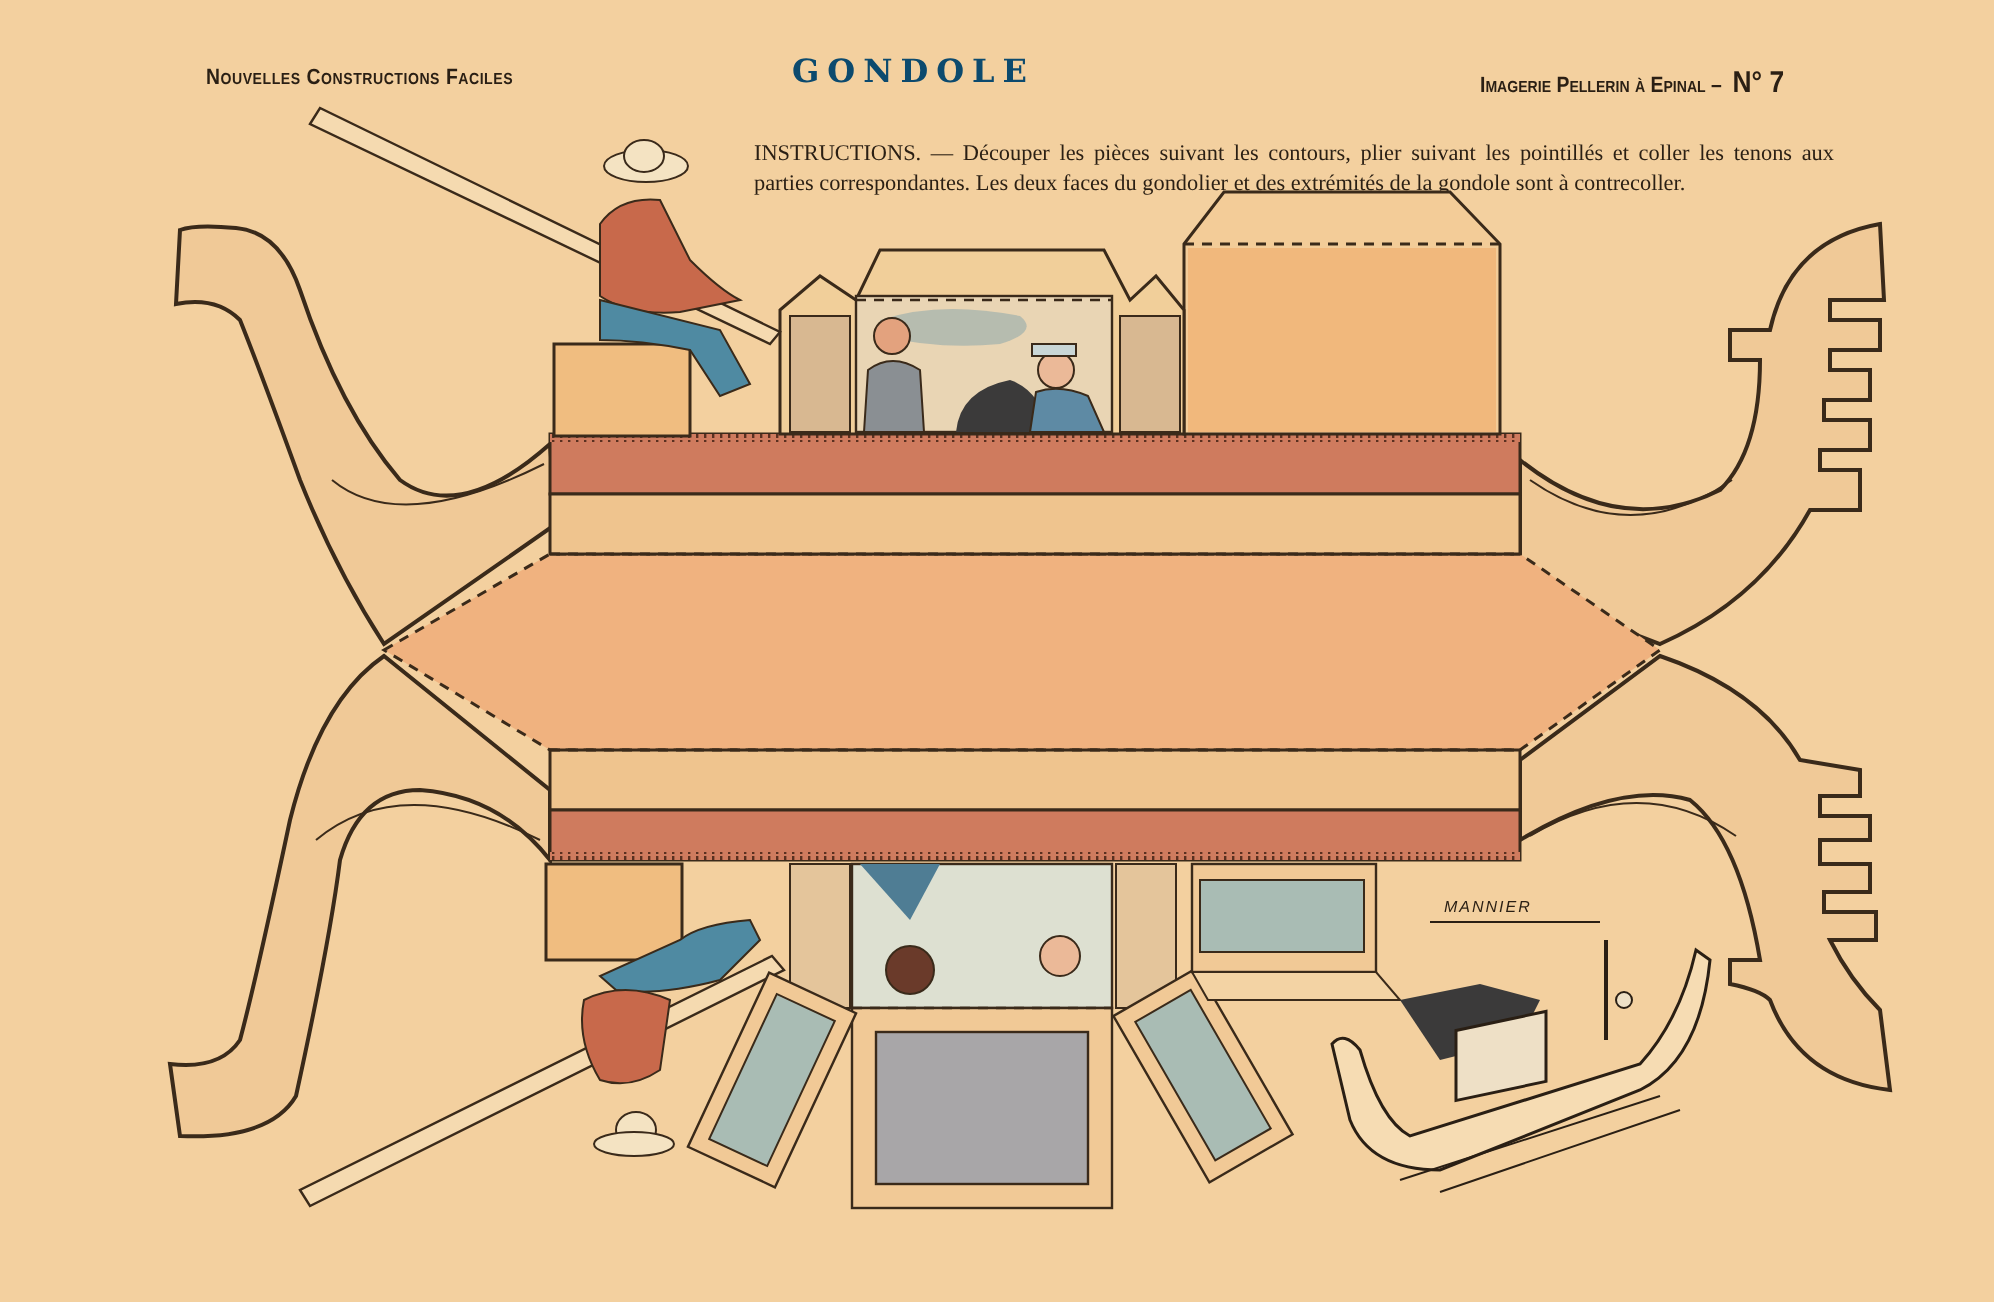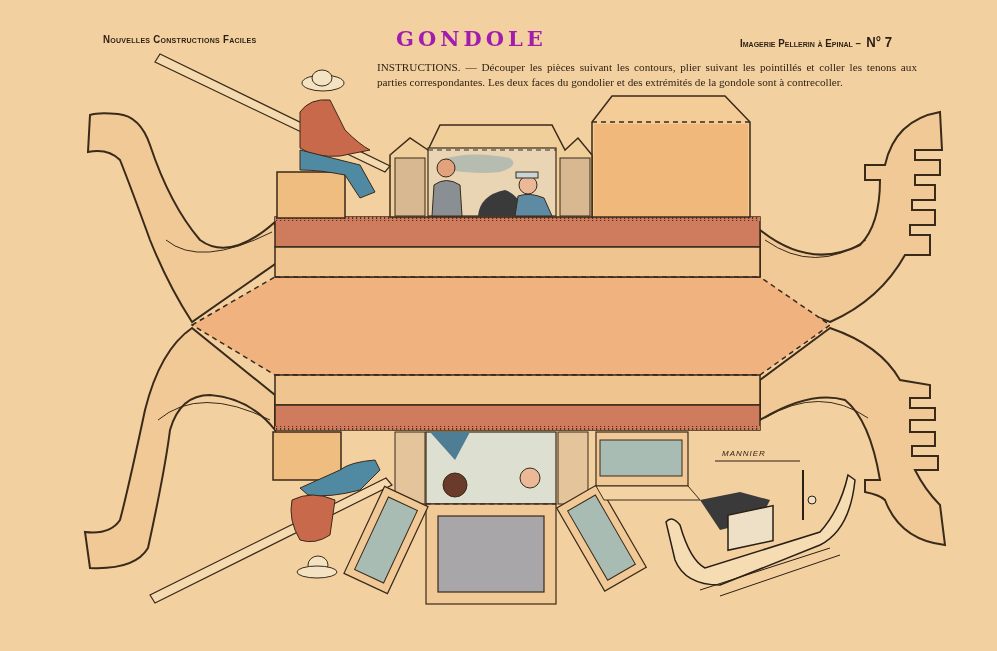--- a/index.html
+++ b/index.html
@@ -1,22 +1,22 @@
 <!DOCTYPE html>
 <html><head>
 <meta charset="utf-8">
 <style>
   html, body { margin:0; padding:0; }
   body { width:997px; height:651px; overflow:hidden; background:#f2cf9e; position:relative; font-family:"Liberation Sans", sans-serif; }
   .sheet { position:absolute; left:0; top:0; width:997px; height:651px; background:#f3d09f; }
   .hdr-left { position:absolute; left:103px; top:33px; font-family:"Liberation Sans", sans-serif; font-size:11px; font-weight:bold; letter-spacing:0.3px; color:#2a1f14; transform:scaleX(0.88); transform-origin:left top; font-variant:small-caps; }
-  .title { position:absolute; left:396px; top:26px; font-family:"DejaVu Serif", serif; font-size:21px; font-weight:bold; letter-spacing:4px; color:#a21caf; }
+  .title { position:absolute; left:396px; top:26px; font-family:"DejaVu Serif", serif; font-size:16px; font-weight:bold; letter-spacing:4px; color:#0c4a6e; }
   .hdr-right { position:absolute; left:740px; top:33px; font-size:11px; font-weight:bold; color:#2a1f14; font-variant:small-caps; transform:scaleX(0.88); transform-origin:left top; white-space:nowrap; }
   .hdr-right .num { font-size:15px; margin-left:3px; }
-  .instructions { position:absolute; left:377px; top:60px; width:540px; font-family:"Liberation Serif", serif; font-size:11.2px; line-height:15px; color:#2a1f14; text-align:justify; }
+  .instructions { position:absolute; left:377px; top:70px; width:540px; font-family:"Liberation Serif", serif; font-size:11.2px; line-height:15px; color:#2a1f14; text-align:justify; }
   .signature { position:absolute; left:722px; top:449px; font-family:"Liberation Sans", sans-serif; font-size:8px; font-weight:normal; letter-spacing:1px; color:#2a1f14; font-style:italic; }
   svg.art { position:absolute; left:0; top:0; }
 </style>
 </head>
 <body>
 
 <div class="sheet">
 
   <div class="hdr-left">Nouvelles Constructions Faciles</div>
   <div class="title">GONDOLE</div>

